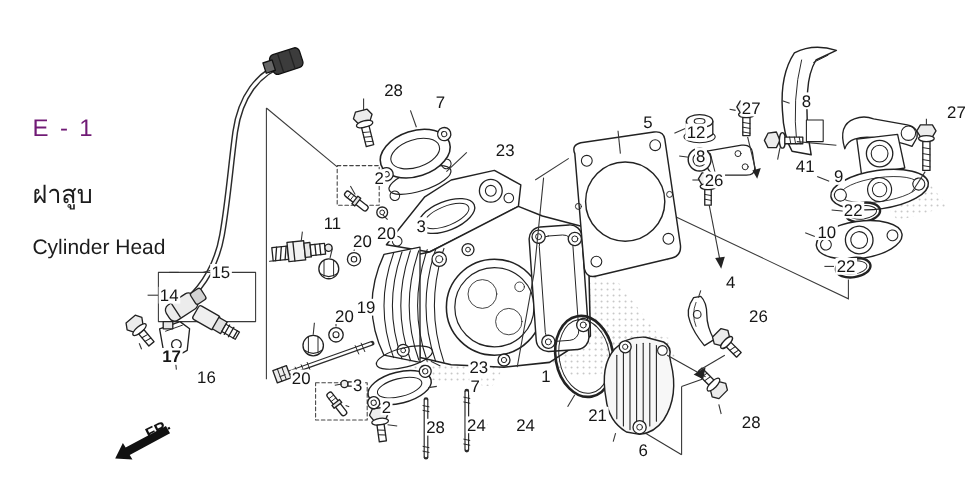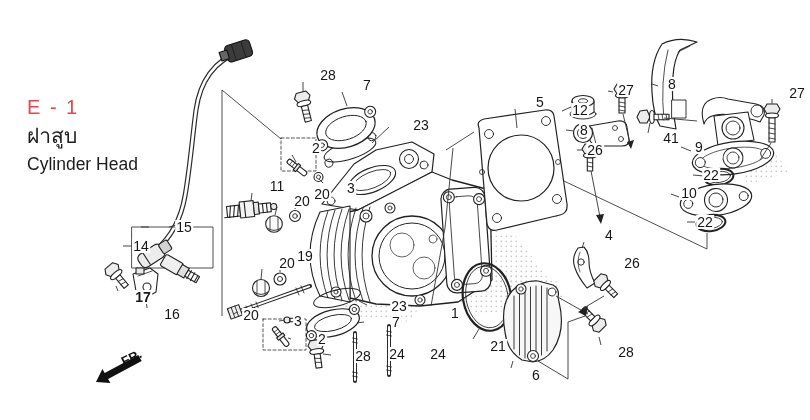--- a/index.html
+++ b/index.html
@@ -1,22 +1,22 @@
 <!DOCTYPE html>
 <html><head>
 <meta charset="utf-8">
 <style>
   html,body{margin:0;padding:0;background:#fff;}
   body{width:810px;height:420px;overflow:hidden;font-family:"Liberation Sans","DejaVu Sans",sans-serif;}
   .stage{position:relative;width:810px;height:420px;background:#ffffff;}
   .stage svg{position:absolute;left:0;top:0;}
   .titles{position:absolute;left:27px;top:96px;color:#1c1c1c;}
-  .code{font-size:20px;letter-spacing:2px;color:#ef4444;}
-  .thai{font-size:21px;font-family:"DejaVu Sans","Liberation Sans",sans-serif;color:#1c1c1c;}
-  .en{font-size:17.5px;margin-top:2px;color:#1c1c1c;}
+  .code{font-size:20px;letter-spacing:2px;color:#701a75;}
+  .thai{font-size:21px;margin-top:26px;font-family:"DejaVu Sans","Liberation Sans",sans-serif;color:#1c1c1c;}
+  .en{font-size:17.5px;margin-top:18px;color:#1c1c1c;}
   .callout-layer{position:absolute;left:0;top:0;width:802px;height:420px;pointer-events:none;margin-left:25px;}
   .callout{position:absolute;transform:translate(-50%,-50%);font-size:14px;line-height:1;color:#161616;background:#fff;padding:0 1px;}
   .fr-label{position:absolute;left:121px;top:350px;font-size:13px;font-weight:bold;color:#111;transform:rotate(-26deg);}
 </style>
 </head>
 <body>
 
 <div class="stage">
 
   <svg width="810" height="420" viewBox="0 0 810 420">

